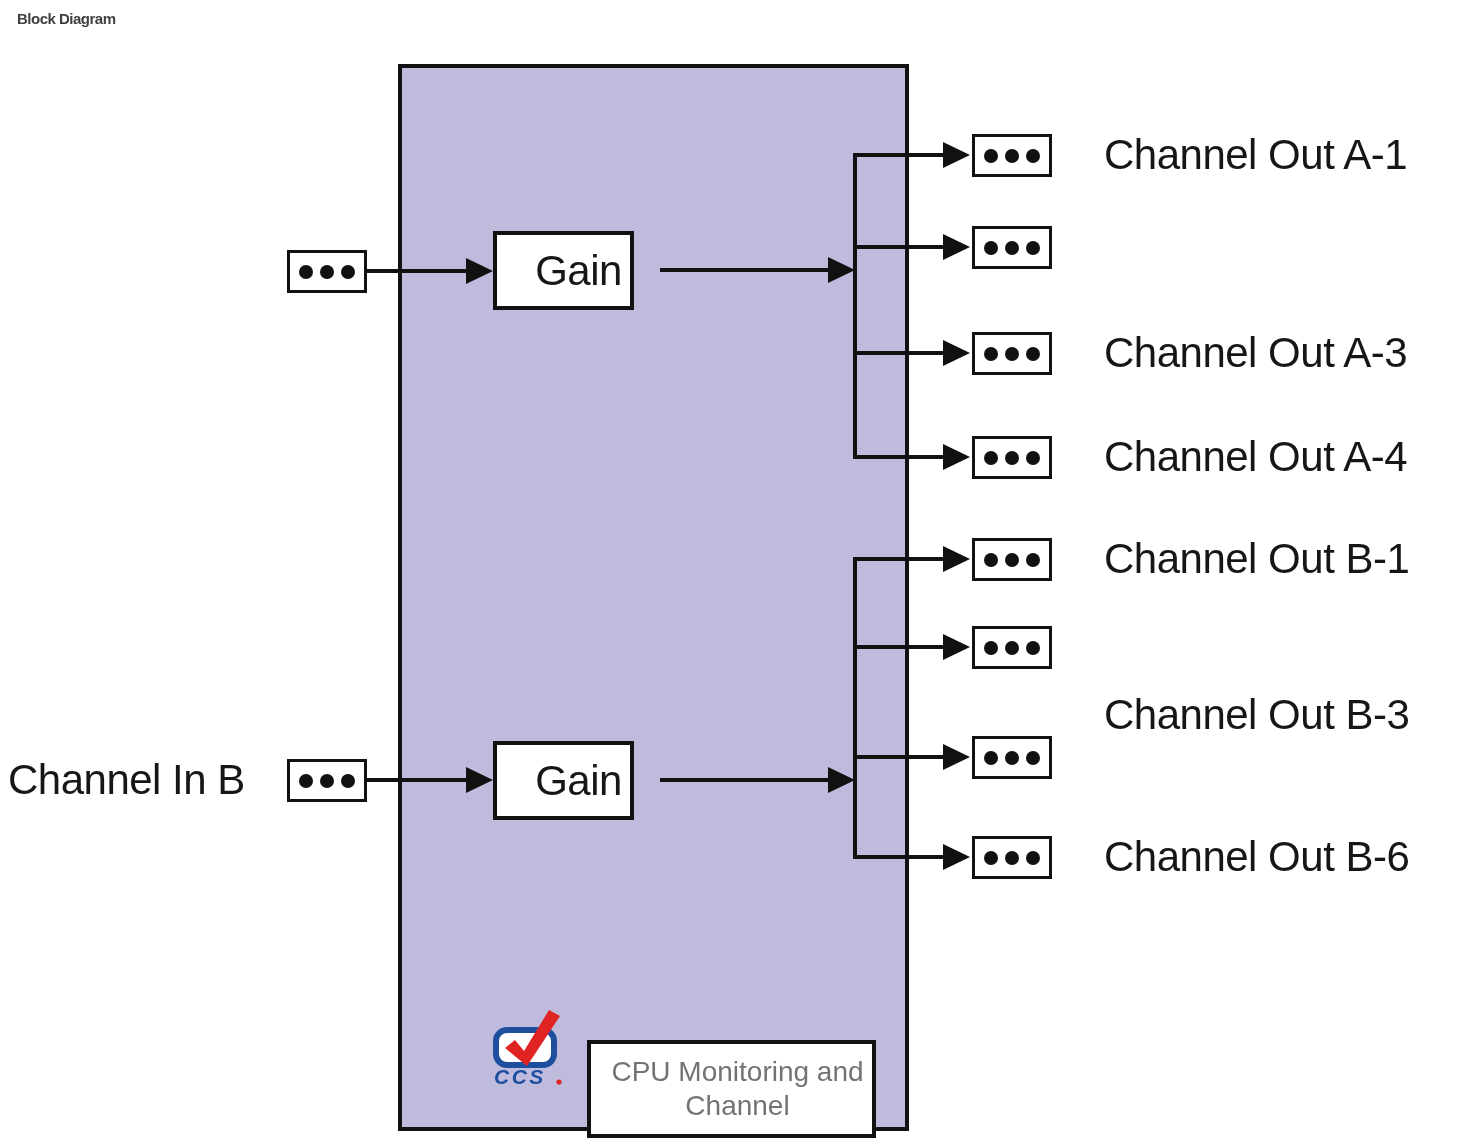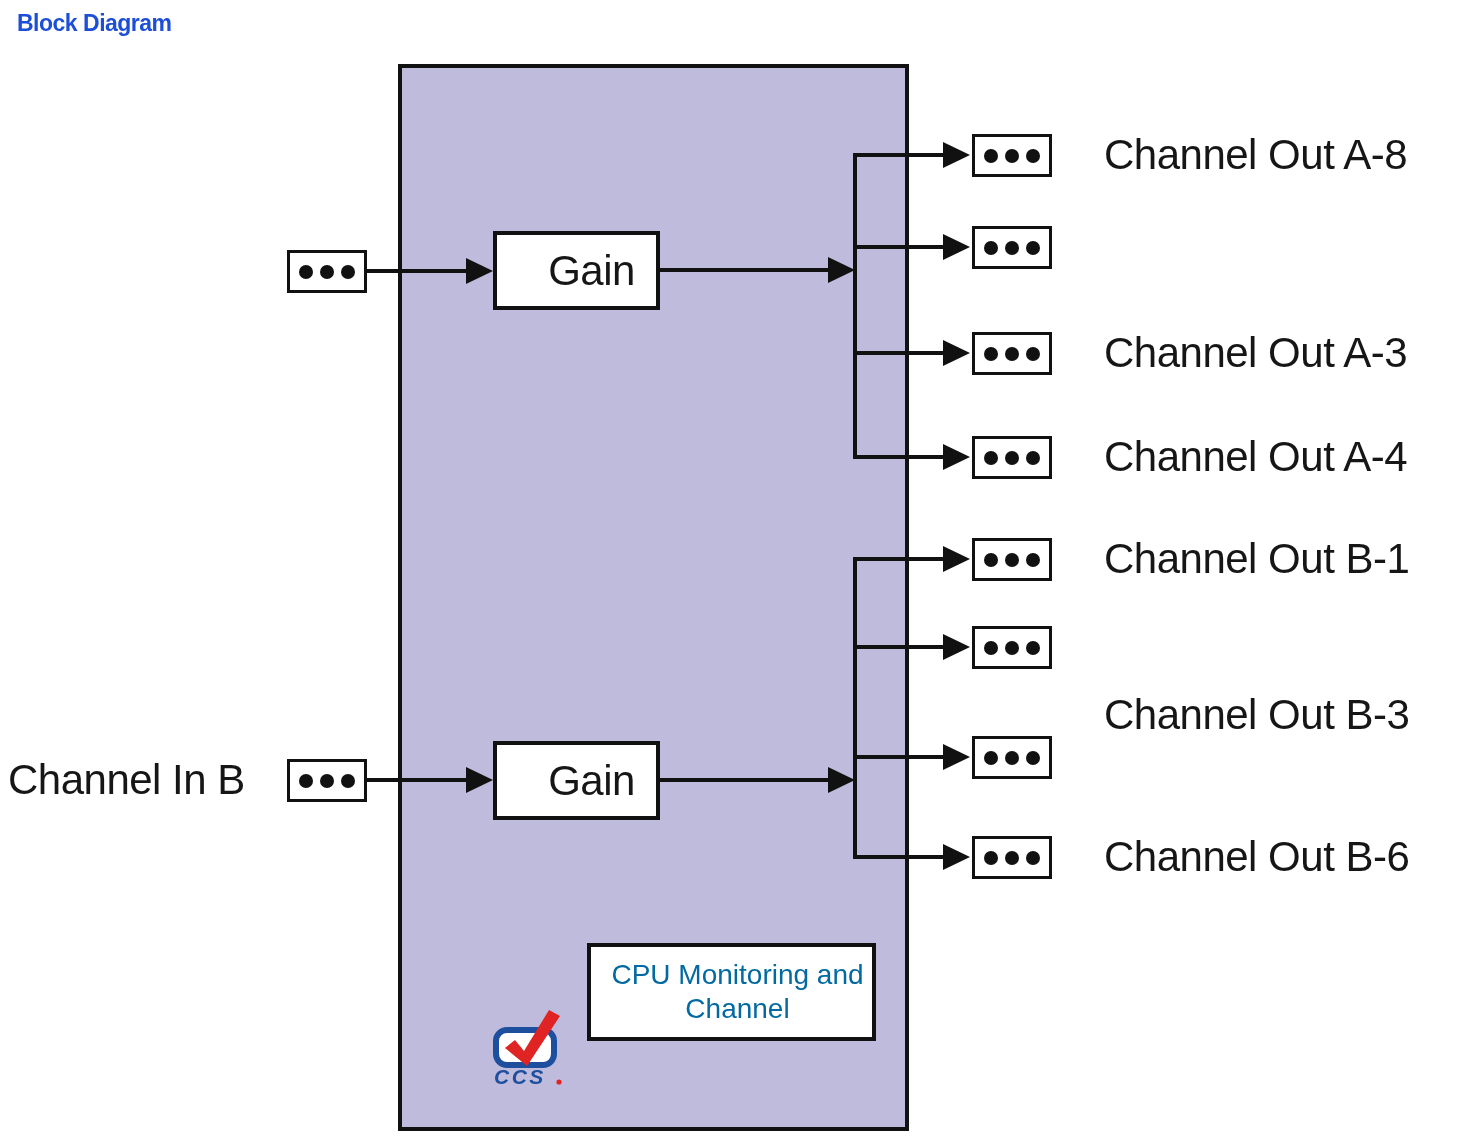--- a/index.html
+++ b/index.html
@@ -13,22 +13,22 @@
   html,body{background:#ffffff;}
   body{font-family:"Liberation Sans","DejaVu Sans",sans-serif;}
   .canvas{
     position:relative;
     width:1478px;height:1144px;
     background:#ffffff;
     overflow:hidden;
   }
   .page-title{
     position:absolute;left:17px;top:10px;
-    font-size:23px;font-weight:bold;letter-spacing:-0.5px;
-    color:#1d4ed8;white-space:nowrap;
+    font-size:15px;font-weight:bold;letter-spacing:-0.5px;
+    color:#404040;white-space:nowrap;
   }
   .main-block{
     position:absolute;left:398px;top:64px;
     width:511px;height:1067px;
     background:var(--block-fill);
     border:4px solid var(--line);
   }
   svg.wiring{position:absolute;left:0;top:0;width:1478px;height:1144px;}
   svg.wiring line{stroke:var(--line);stroke-width:4;}
   svg.wiring polygon{fill:var(--line);}
@@ -38,30 +38,30 @@
     letter-spacing:-0.5px;
   }
   .connector{
     position:absolute;width:80px;height:43px;
     background:var(--box-fill);
     border:3px solid var(--line);
     display:flex;align-items:center;justify-content:center;gap:7px;
   }
   .dot{width:14px;height:14px;border-radius:50%;background:var(--line);}
   .gain-block{
-    position:absolute;left:493px;width:167px;height:79px;
+    position:absolute;left:493px;width:141px;height:79px;
     background:var(--box-fill);border:4px solid var(--line);
     display:flex;align-items:center;justify-content:center;
     font-size:42px;color:#161616;letter-spacing:-0.5px;padding-left:30px;
   }
   .cpu-block{
-    position:absolute;left:587px;top:943px;width:289px;height:98px;
+    position:absolute;left:587px;top:1040px;width:289px;height:98px;
     background:var(--box-fill);border:4px solid var(--line);
     display:flex;flex-direction:column;align-items:center;justify-content:center;
-    font-size:28px;line-height:34px;color:#0369a1;text-align:center;padding-left:12px;
+    font-size:28px;line-height:34px;color:#737373;text-align:center;padding-left:12px;
   }
   .ccs-logo{position:absolute;left:492px;top:1006px;width:74px;height:82px;}
   .ccs-logo text{
     font-family:"Liberation Sans","DejaVu Sans",sans-serif;
     font-style:italic;font-weight:bold;font-size:21px;letter-spacing:2.5px;
     fill:var(--logo-blue);
   }
 </style>
 </head>
 <body>
@@ -123,21 +123,21 @@
   </div>
 
   <div class="gain-block" style="top:231px">Gain</div>
   <div class="gain-block" style="top:741px">Gain</div>
 
   <div class="connector" style="left:972px;top:134px">
       <span class="dot"></span>
       <span class="dot"></span>
       <span class="dot"></span>
     </div>
-  <div class="label" style="left:1104px;top:133px">Channel Out A-8</div>
+  <div class="label" style="left:1104px;top:133px">Channel Out A-1</div>
 
   <div class="connector" style="left:972px;top:226px">
       <span class="dot"></span>
       <span class="dot"></span>
       <span class="dot"></span>
     </div>
 
   <div class="connector" style="left:972px;top:332px">
       <span class="dot"></span>
       <span class="dot"></span>

